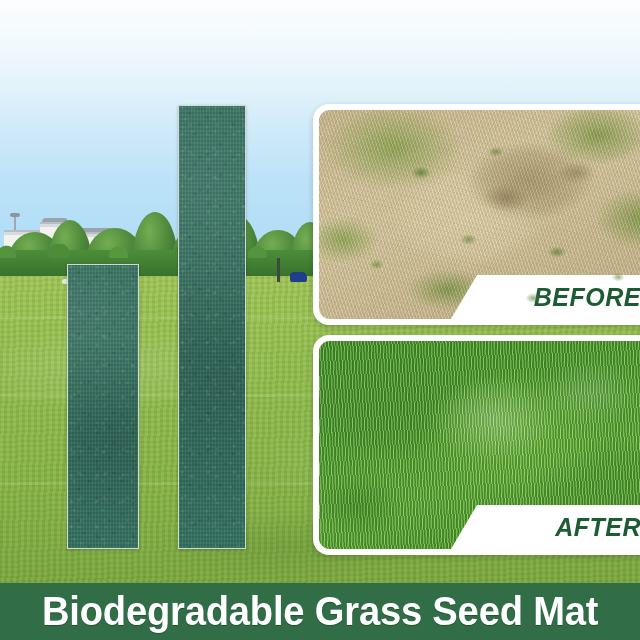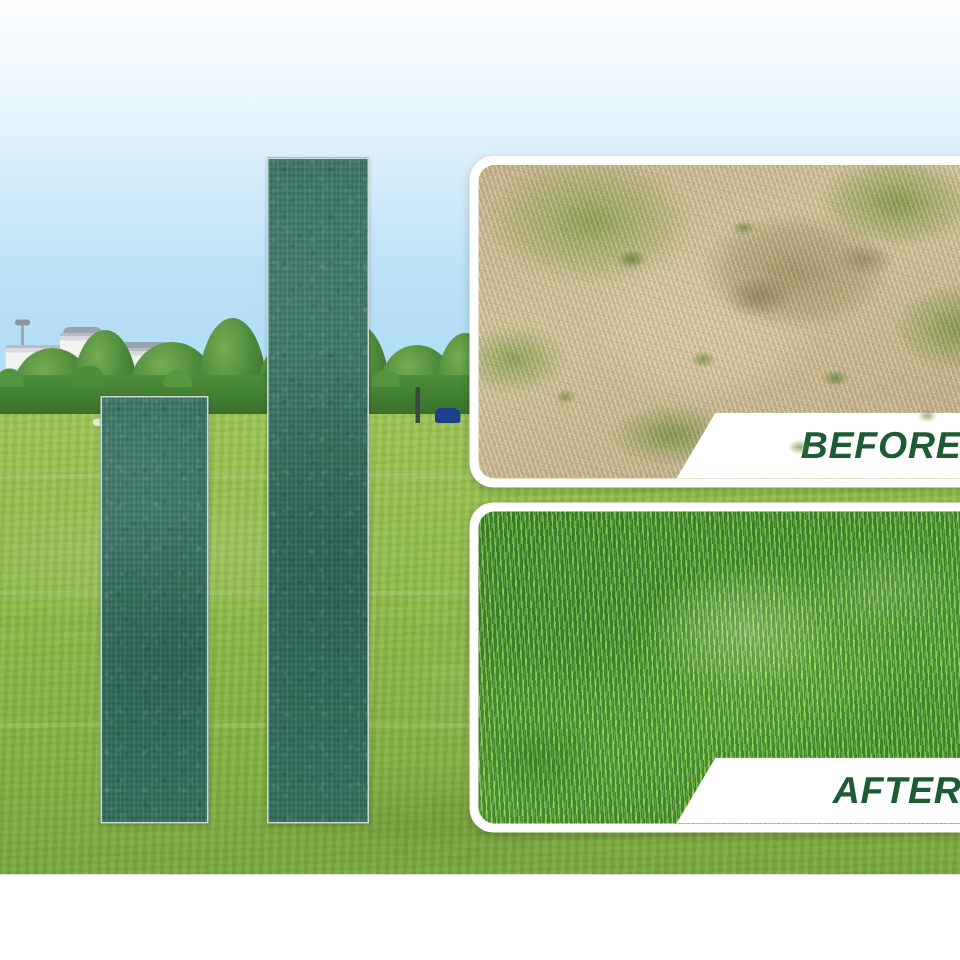--- a/index.html
+++ b/index.html
@@ -431,14 +431,17 @@
   </div>
 
   <div class="photo-card" id="card-after">
     <div class="photo photo-lush">
       <div class="ribbon">
         <span class="ribbon-text">AFTER</span>
       </div>
     </div>
   </div>
 
+  <div id="title-banner">
+    <span class="banner-title">Biodegradable Grass Seed Mat</span>
+  </div>
 
 </div>
 
 </body></html>

